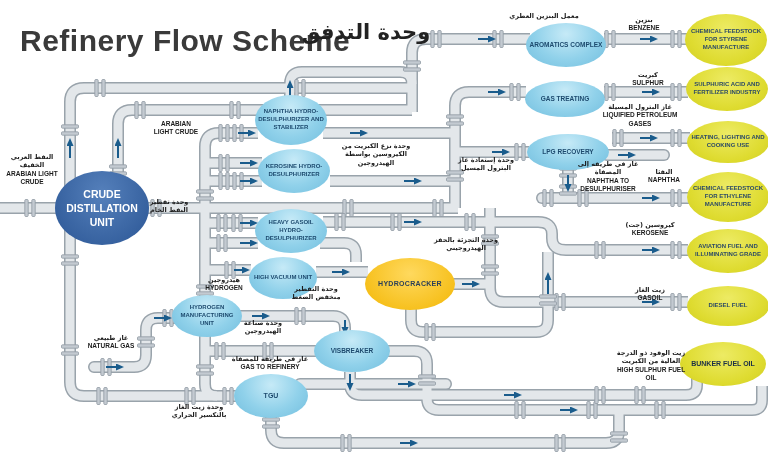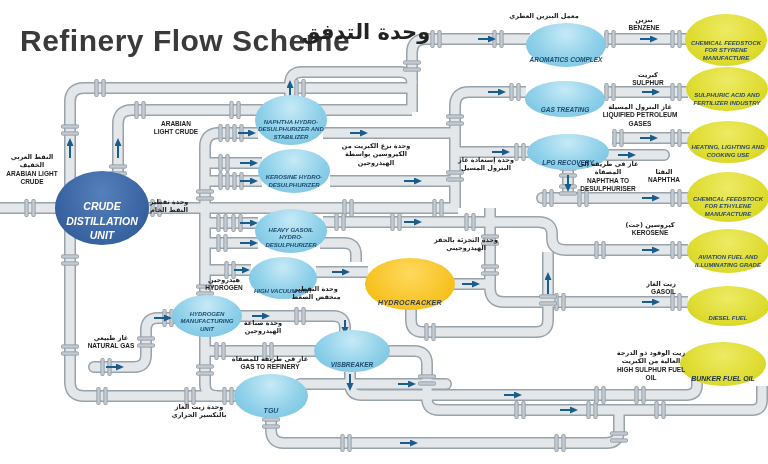--- a/index.html
+++ b/index.html
@@ -8,23 +8,23 @@
   #pipesvg{position:absolute;left:0;top:0;z-index:1;}
   #pipes path{stroke:#99a3ab;stroke-width:12;fill:none;}
   #pipes-inner path{stroke:#e3e7ea;stroke-width:9;fill:none;}
   #pipes path.cap,#pipes-inner path.cap{stroke-linecap:round;}
   #flanges use{}
   .title-en{position:absolute;left:20px;top:24px;font-size:30px;letter-spacing:.5px;
             color:#3a3a3a;font-weight:600;z-index:5;}
   .title-ar{position:absolute;left:296px;top:20px;width:140px;text-align:center;font-size:21px;
             font-weight:bold;color:#222;z-index:5;direction:rtl;
             font-family:"DejaVu Sans",sans-serif;}
-  .unit,.product{position:absolute;border-radius:50%;display:flex;align-items:flex-end;
+  .unit,.product{position:absolute;border-radius:50%;display:flex;align-items:center;
             justify-content:center;text-align:center;z-index:3;box-sizing:border-box;
-            padding:3px;line-height:1.3;font-weight:bold;font-style:italic;}
+            padding:3px;line-height:1.3;font-weight:bold;}
   .blue{background:radial-gradient(ellipse at 50% 25%, #c6eaf7 0%, #90d1ea 55%, #72bede 100%);
         color:#1d4a6e;font-size:6px;}
   .dark{background:radial-gradient(ellipse at 50% 30%, #5580bb 0%, #35609e 75%);
         color:#fff;font-size:10.5px;line-height:1.35;}
   .gold{background:radial-gradient(ellipse at 50% 30%, #ffd95e 0%, #f6bf1a 75%);
         color:#2b3f58;font-size:7px;letter-spacing:.3px;}
   .product{background:radial-gradient(ellipse at 50% 30%, #edeb64 0%, #dedb2f 65%, #cfcc26 100%);
         color:#2c4a66;font-size:6px;}
   .product.bold{color:#1b2f47;font-size:7px;}
   .lbl{position:absolute;z-index:4;text-align:center;font-size:6.5px;line-height:1.3;
@@ -359,21 +359,21 @@
     <span class="en">LIQUIFIED PETROLEUM GASES</span>
     </div>
   <div class="lbl" style="left:644px;top:168px;width:40px;">
     <span class="ar">النفثا</span>
     <span class="en">NAPHTHA</span>
     </div>
   <div class="lbl" style="left:620px;top:221px;width:60px;">
     <span class="ar">كيروسين (جت)</span>
     <span class="en">KEROSENE</span>
     </div>
-  <div class="lbl" style="left:624px;top:280px;width:52px;text-align:right;">
+  <div class="lbl" style="left:624px;top:286px;width:52px;">
     <span class="ar">زيت الغاز</span>
     <span class="en">GASOIL</span>
     </div>
   <div class="lbl" style="left:576px;top:160px;width:64px;">
     <span class="ar">غاز في طريقه إلى المصفاة</span>
     <span class="en">NAPHTHA TO DESULPHURISER</span>
     </div>
   <div class="lbl" style="left:612px;top:349px;width:78px;">
     <span class="ar">زيت الوقود ذو الدرجة العالية من الكبريت</span>
     <span class="en">HIGH SULPHUR FUEL OIL</span>

